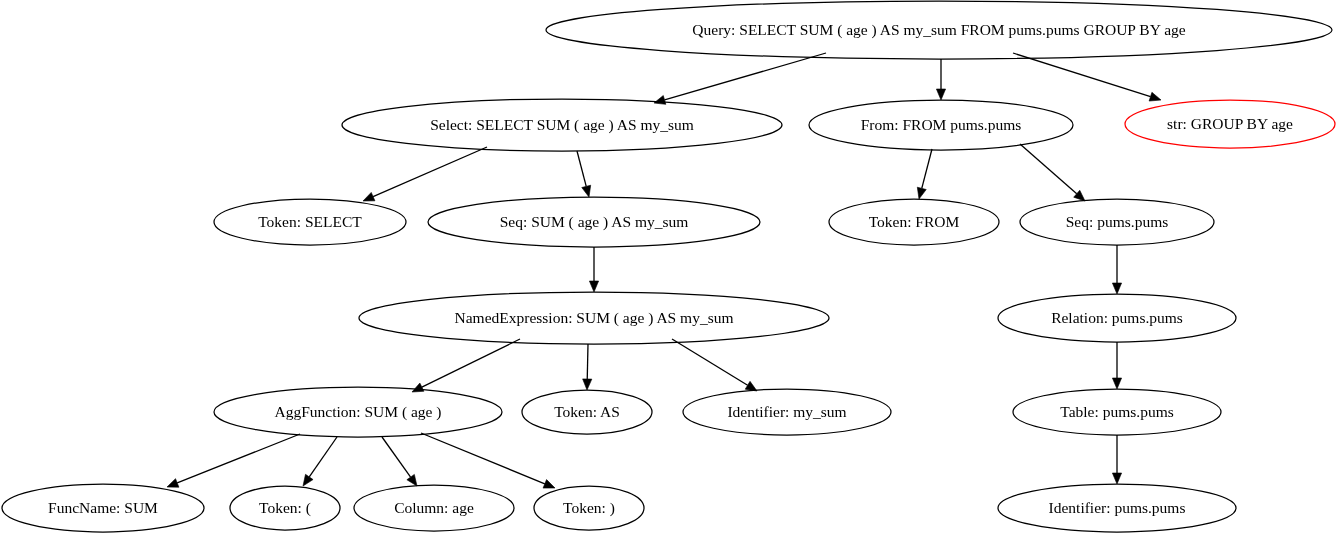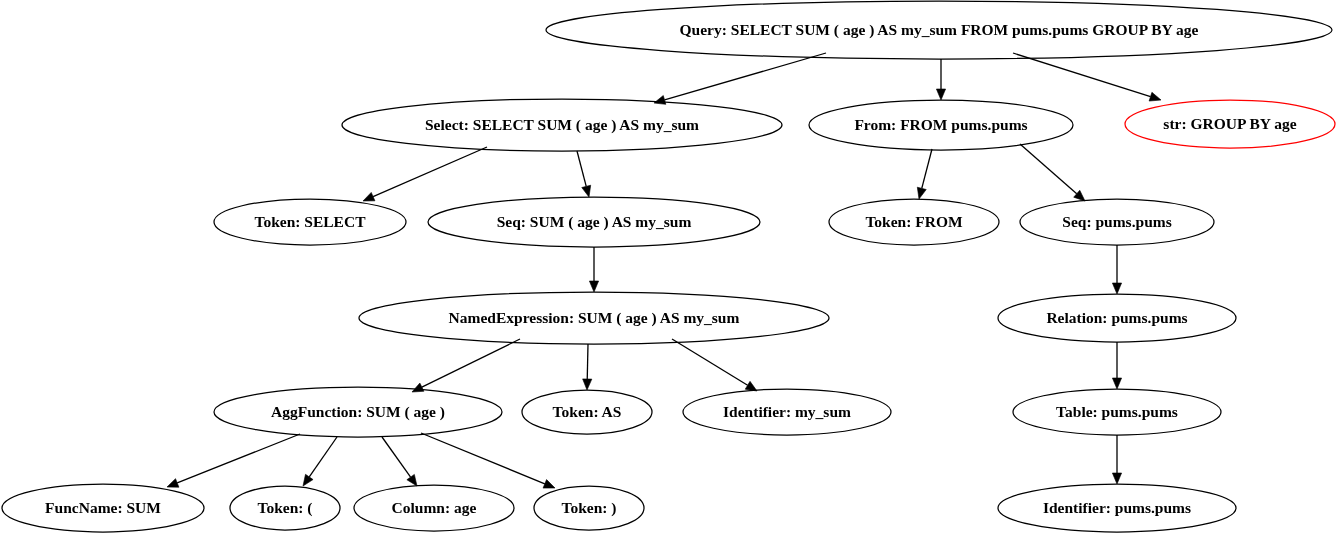--- a/index.html
+++ b/index.html
@@ -8,21 +8,20 @@
     padding: 0;
     background: #ffffff;
   }
   #graph-canvas {
     position: relative;
     width: 1341px;
     height: 539px;
     background: #ffffff;
     overflow: hidden;
     font-family: "Liberation Serif", "DejaVu Serif", serif;
-    font-weight: bold;
   }
   svg.graph {
     display: block;
     width: 1341px;
     height: 539px;
   }
   .node-ellipse {
     fill: none;
     stroke: #000000;
     stroke-width: 1.25;

